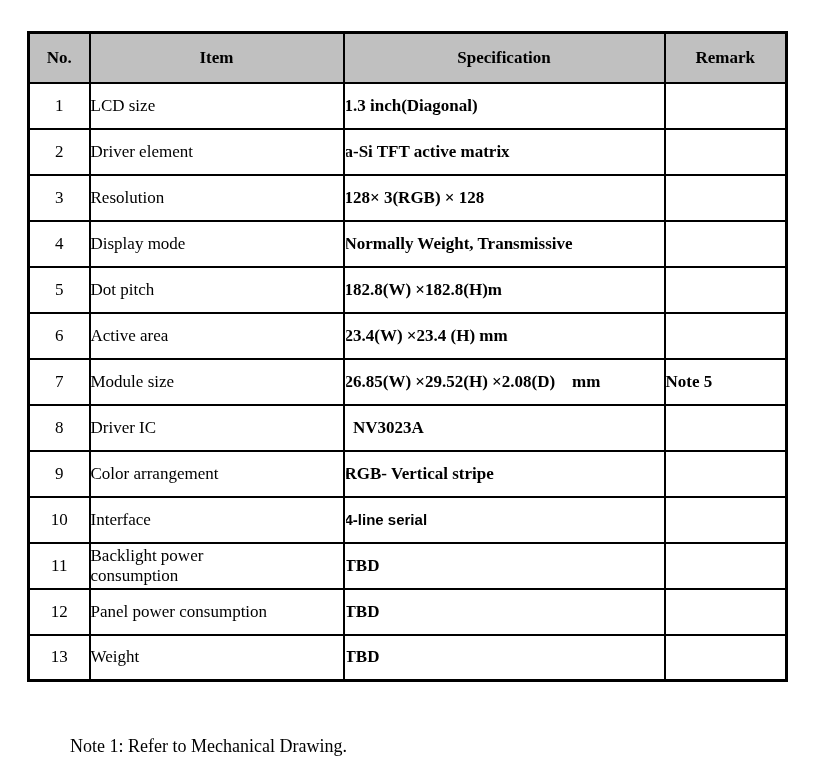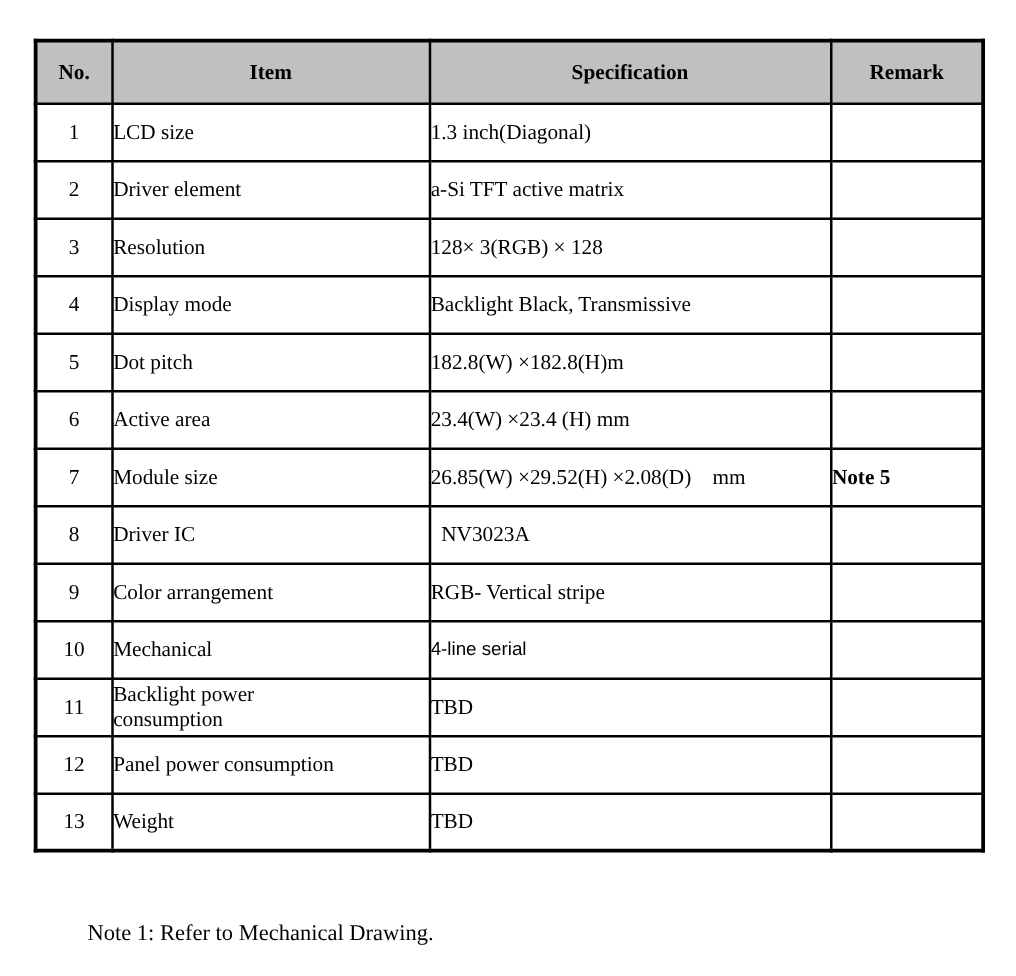--- a/index.html
+++ b/index.html
@@ -56,22 +56,23 @@
     text-align: center;
     font-weight: normal;
   }
   td.item {
     font-weight: normal;
     padding-left: 9px;
     white-space: pre-line;
     line-height: 20px;
   }
   td.spec-val {
-    font-weight: normal;
+    font-weight: bold;
     padding-left: 9px;
+    border-radius: 21px;
   }
   td.spec-val.sans {
     font-family: "Liberation Sans", sans-serif;
     font-size: 15px;
   }
   td.remark {
     font-weight: bold;
     padding-left: 6px;
   }
   .note {
@@ -117,21 +118,21 @@
         </tr>
         <tr>
           <td class="no">3</td>
           <td class="item">Resolution</td>
           <td class="spec-val">128× 3(RGB) × 128</td>
           <td class="remark"></td>
         </tr>
         <tr>
           <td class="no">4</td>
           <td class="item">Display mode</td>
-          <td class="spec-val">Backlight Black, Transmissive</td>
+          <td class="spec-val">Normally Weight, Transmissive</td>
           <td class="remark"></td>
         </tr>
         <tr>
           <td class="no">5</td>
           <td class="item">Dot pitch</td>
           <td class="spec-val">182.8(W) ×182.8(H)m</td>
           <td class="remark"></td>
         </tr>
         <tr>
           <td class="no">6</td>
@@ -152,21 +153,21 @@
           <td class="remark"></td>
         </tr>
         <tr>
           <td class="no">9</td>
           <td class="item">Color arrangement</td>
           <td class="spec-val">RGB- Vertical stripe</td>
           <td class="remark"></td>
         </tr>
         <tr>
           <td class="no">10</td>
-          <td class="item">Mechanical</td>
+          <td class="item">Interface</td>
           <td class="spec-val sans">4-line serial</td>
           <td class="remark"></td>
         </tr>
         <tr>
           <td class="no">11</td>
           <td class="item">Backlight power
 consumption</td>
           <td class="spec-val">TBD</td>
           <td class="remark"></td>
         </tr>

